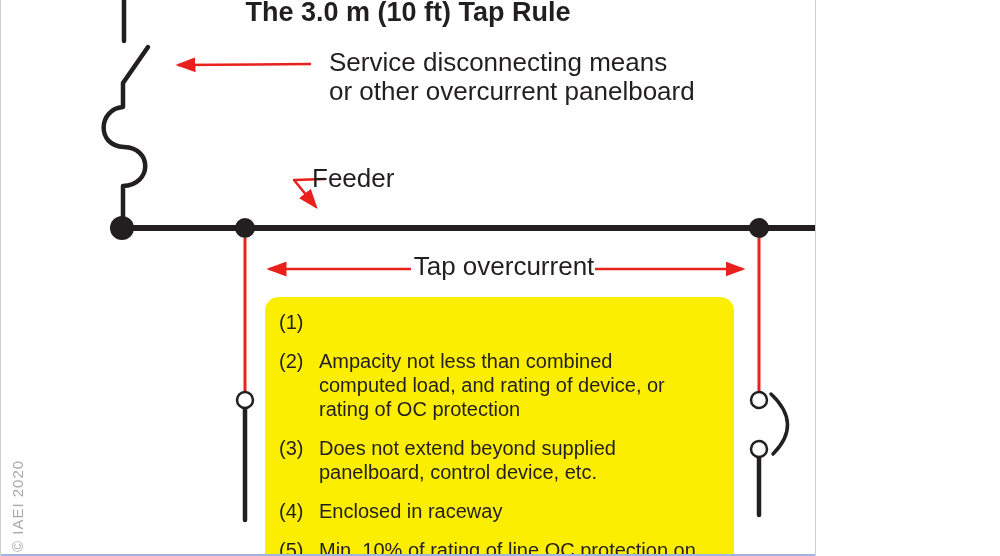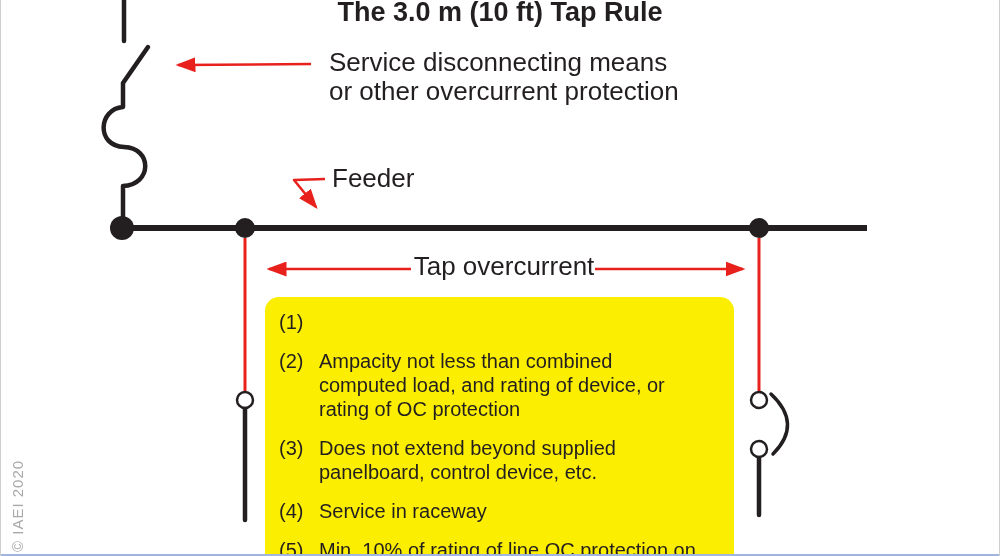--- a/index.html
+++ b/index.html
@@ -1,17 +1,17 @@
 <!DOCTYPE html>
 <html><head>
 <meta charset="utf-8">
 <style>
   html,body { margin:0; padding:0; background:#ffffff; }
   .stage {
-    position:relative; width:1000px; height:556px; overflow:hidden;
+    position:relative; width:816px; height:556px; overflow:hidden;
     background:#ffffff;
     font-family:"Liberation Sans", sans-serif;
     color:var(--ink, #231f20);
     border-left:1px solid var(--border_gray, #cfcfcf);
     border-right:1px solid var(--border_gray, #cfcfcf);
     box-sizing:border-box;
   }
   .diagram-svg { position:absolute; left:0; top:0; width:1000px; height:556px; }
 
   .wire { stroke:var(--ink,#231f20); stroke-width:4.5; fill:none; stroke-linecap:round; stroke-linejoin:round; }
@@ -25,21 +25,21 @@
 
   .page-title {
     position:absolute; left:0; right:0; top:-3px; text-align:center;
     font-size:27px; font-weight:bold; letter-spacing:0;
   }
   .service-label {
     position:absolute; left:328px; top:48px;
     font-size:26px; line-height:29px; white-space:pre-line;
   }
   .feeder-label {
-    position:absolute; left:331px; top:164px;
+    position:absolute; left:311px; top:164px;
     font-size:26px; line-height:28px;
   }
   .tap-label {
     position:absolute; left:503px; top:252px; transform:translateX(-50%);
     font-size:26px; line-height:28px; white-space:nowrap;
   }
   .rules-box {
     position:absolute; left:264px; top:297px; width:469px; height:290px;
     background:var(--yellow,#fbee00); border-radius:14px;
     box-sizing:border-box; padding:13px 10px 0 14px;
@@ -92,21 +92,21 @@
 
     <path class="red-arrow" d="M310,64 L177,65" marker-end="url(#ah)"></path>
     <path class="red-arrow" d="M324,179 L293,180 L315,207" marker-end="url(#ah)"></path>
     <path class="red-arrow" d="M410,269 L268,269" marker-end="url(#ah)"></path>
     <path class="red-arrow" d="M594,269 L742,269" marker-end="url(#ah)"></path>
   </svg>
 
   <div class="page-title">The 3.0 m (10 ft) Tap Rule</div>
 
   <div class="service-label">Service disconnecting means
-or other overcurrent protection</div>
+or other overcurrent panelboard</div>
 
   <div class="feeder-label">Feeder</div>
 
   <div class="tap-label">Tap overcurrent</div>
 
   <div class="rules-box">
     <div>
 
     <div class="rule-item">
         <span class="rule-num">(1)</span>
@@ -117,21 +117,21 @@
 computed load, and rating of device, or
 rating of OC protection</span>
       </div>
         <div class="rule-item">
         <span class="rule-num">(3)</span>
         <span class="rule-text">Does not extend beyond supplied
 panelboard, control device, etc.</span>
       </div>
         <div class="rule-item">
         <span class="rule-num">(4)</span>
-        <span class="rule-text">Service in raceway</span>
+        <span class="rule-text">Enclosed in raceway</span>
       </div>
         <div class="rule-item">
         <span class="rule-num">(5)</span>
         <span class="rule-text">Min. 10% of rating of line OC protection on</span>
       </div>
       </div>
   </div>
 
   <div class="copyright">© IAEI 2020</div>
 

